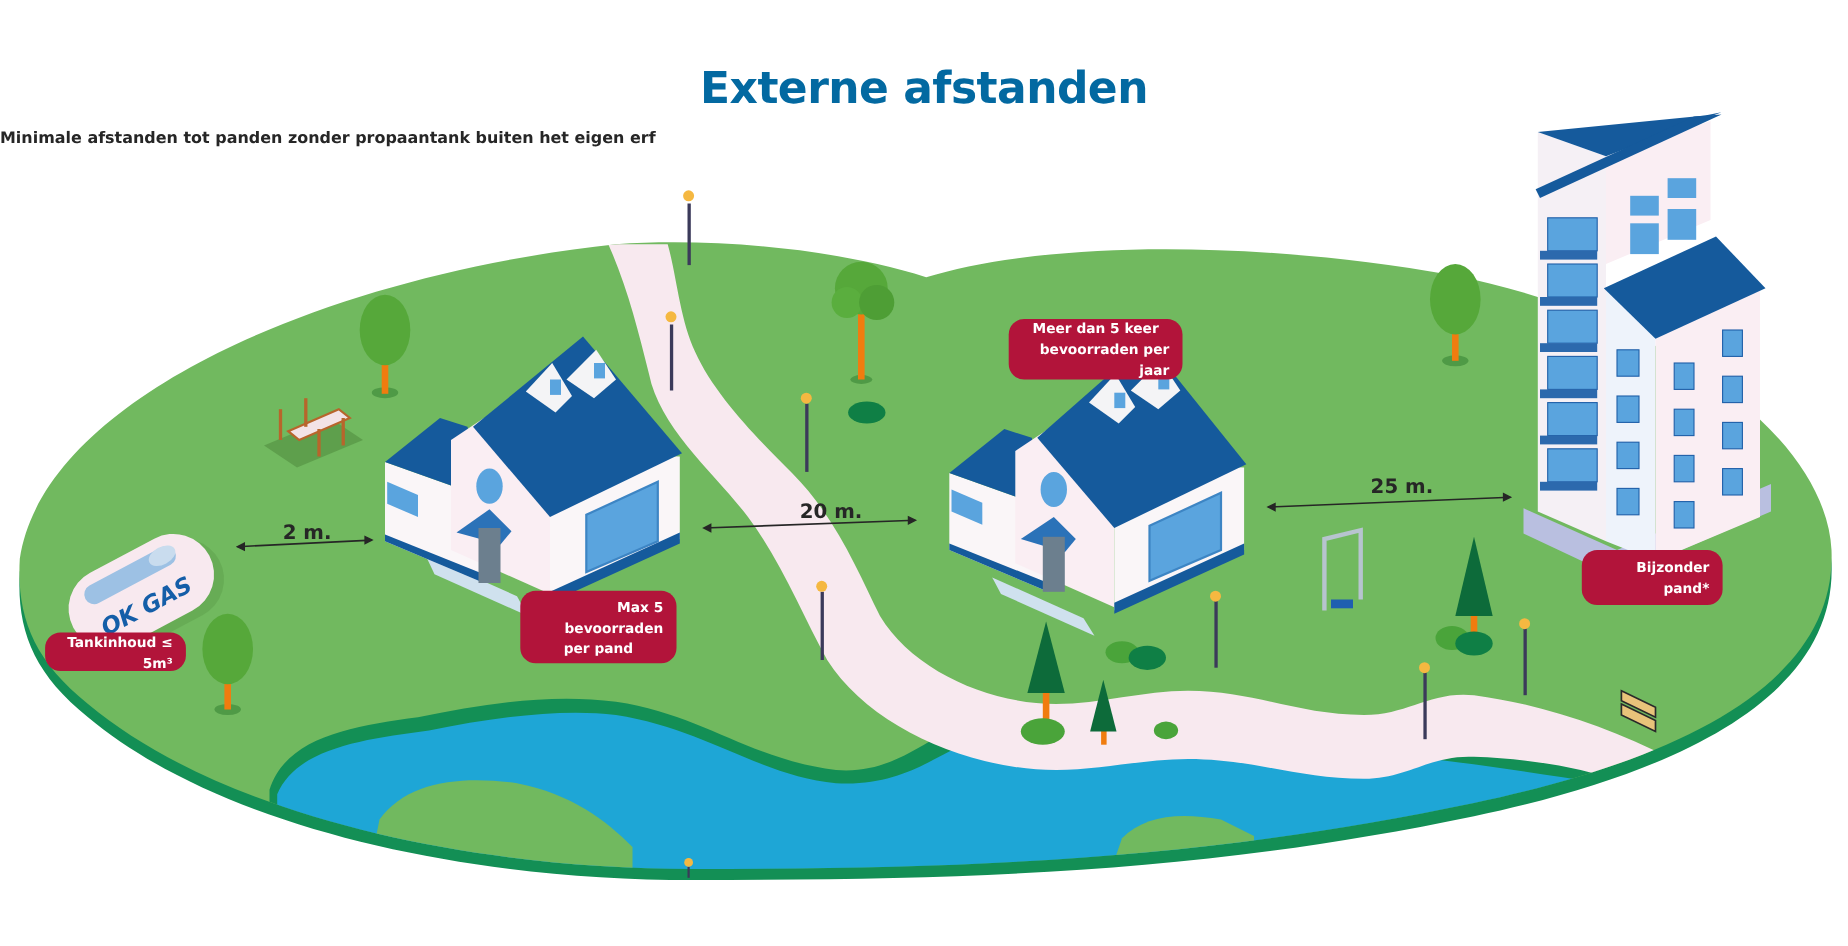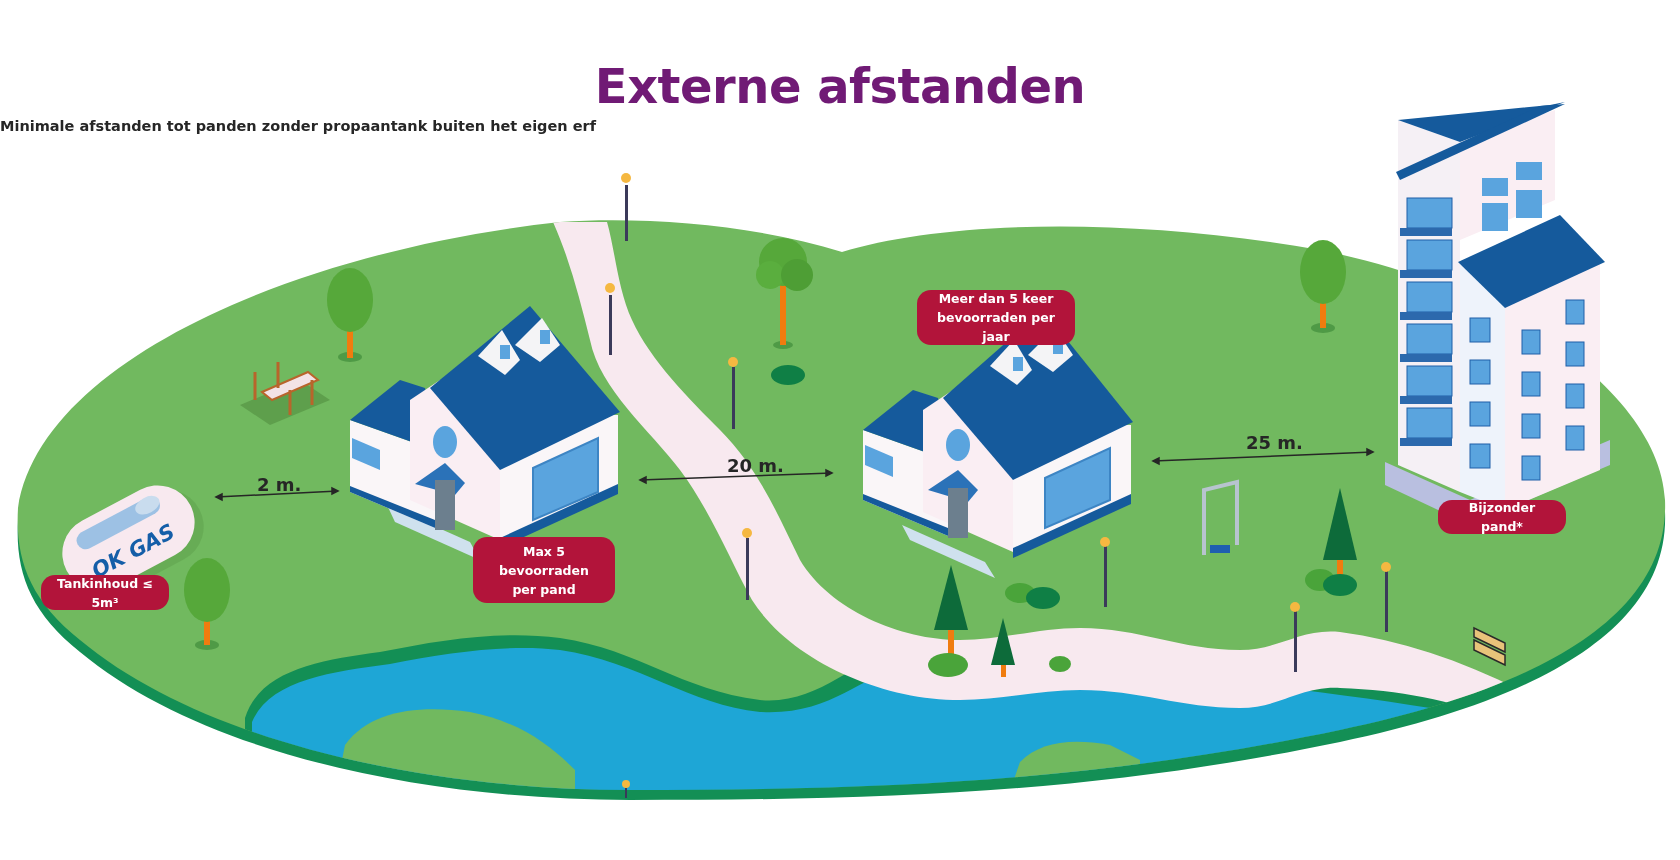--- a/index.html
+++ b/index.html
@@ -1,20 +1,20 @@
 <!DOCTYPE html>
 <html><head>
 <meta charset="utf-8">
 <style>
   html, body { margin:0; padding:0; background:#ffffff; }
   body { width:1680px; height:860px; position:relative; overflow:hidden; font-family:"Liberation Sans", sans-serif; }
-  .title { position:absolute; left:0; width:1680px; top:58px; text-align:center; font-family:"DejaVu Sans", sans-serif; font-weight:bold; font-size:48px; color:#701a75; letter-spacing:-0.5px; }
+  .title { position:absolute; left:0; width:1680px; top:58px; text-align:center; font-family:"DejaVu Sans", sans-serif; font-weight:bold; font-size:40px; color:#0369a1; letter-spacing:-0.5px; }
   .subtitle { position:absolute; left:0; width:1680px; top:118px; text-align:left; font-family:"DejaVu Sans", sans-serif; font-weight:bold; font-size:14.5px; color:#262626; }
   svg.scene { position:absolute; left:0; top:0; }
-  .badge { position:absolute; background:#b2143a; color:#fff; font-family:"DejaVu Sans", sans-serif; font-weight:bold; font-size:12.5px; line-height:19px; text-align:center; border-radius:14px; display:flex; align-items:center; justify-content:center; flex-direction:column; box-sizing:border-box; padding:0 12px; }
+  .badge { position:absolute; background:#b2143a; color:#fff; font-family:"DejaVu Sans", sans-serif; font-weight:bold; font-size:12.5px; line-height:19px; text-align:right; border-radius:14px; display:flex; align-items:center; justify-content:center; flex-direction:column; box-sizing:border-box; padding:0 12px; }
   .dist { position:absolute; font-family:"DejaVu Sans", sans-serif; font-weight:bold; font-size:18px; color:#262626; }
   .badge span { display:block; }
 </style>
 </head>
 <body>
 
 <div class="title">Externe afstanden</div>
 <div class="subtitle">Minimale afstanden tot panden zonder propaantank buiten het eigen erf</div>
 
 <svg class="scene" width="1680" height="860" viewBox="0 0 1680 860">
@@ -239,15 +239,15 @@
   <span>Tankinhoud ≤ 5m³</span>
 </div>
 <div class="badge" style="left:473px; top:537px; width:142px; height:66px;">
   <span>Max 5 bevoorraden</span>
   <span>per pand</span>
 </div>
 <div class="badge" style="left:917px; top:290px; width:158px; height:55px;">
   <span>Meer dan 5 keer</span>
   <span>bevoorraden per jaar</span>
 </div>
-<div class="badge" style="left:1438px; top:500px; width:128px; height:34px;">
+<div class="badge" style="left:1438px; top:500px; width:128px; height:50px;">
   <span>Bijzonder pand*</span>
 </div>
 
 </body></html>

